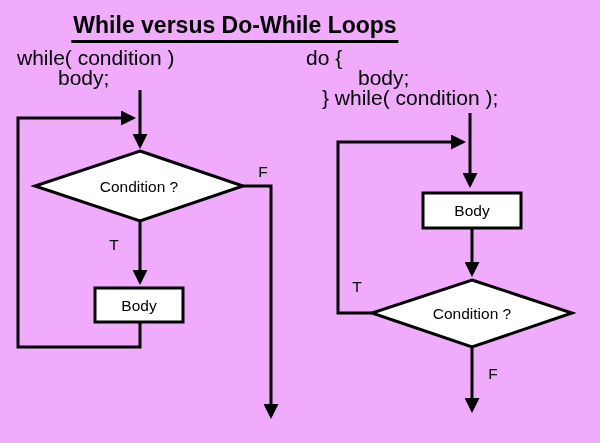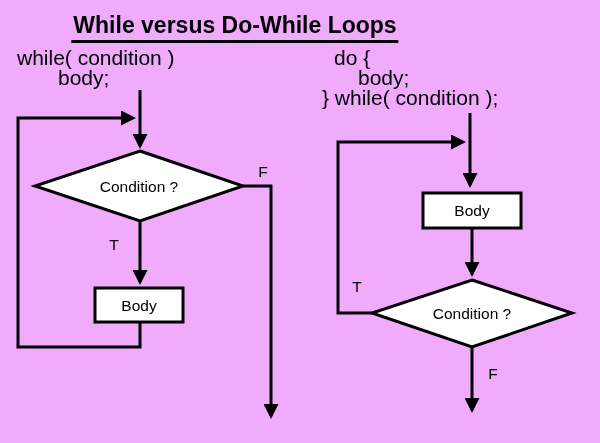--- a/index.html
+++ b/index.html
@@ -25,21 +25,21 @@
 </head>
 <body>
 
 <div class="stage">
 
   <div class="title">While versus Do-While Loops</div>
 
   <div class="code" style="left:17px;top:49px">while( condition )</div>
   <div class="code" style="left:58px;top:69px">body;</div>
 
-  <div class="code" style="left:334px;top:49px">do {</div>
+  <div class="code" style="left:306px;top:49px">do {</div>
   <div class="code" style="left:358px;top:69px">body;</div>
   <div class="code" style="left:322px;top:89px">} while( condition );</div>
 
   <svg class="flow" width="600" height="443" viewBox="0 0 600 443">
     <defs>
       <marker id="arw" viewBox="0 0 10 10" markerWidth="5" markerHeight="5" refX="8" refY="5" orient="auto">
         <path d="M0,0 L10,5 L0,10 Z" fill="#000"></path>
       </marker>
     </defs>
 

